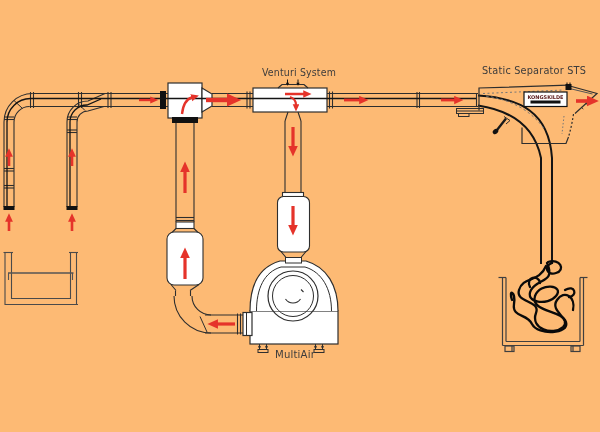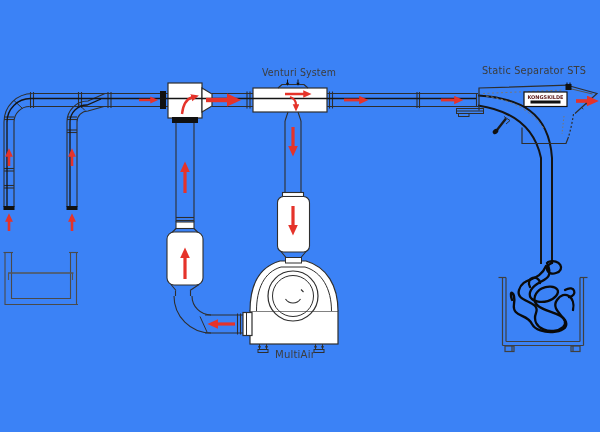--- a/index.html
+++ b/index.html
@@ -1,16 +1,16 @@
 <!DOCTYPE html>
 <html><head>
 <meta charset="utf-8">
 <style>
   html,body{margin:0;padding:0;background:#fff;}
-  .canvas{width:600px;height:432px;background:#3b82f6;position:relative;overflow:hidden;
+  .canvas{width:600px;height:432px;background:#fdba74;position:relative;overflow:hidden;
           font-family:"DejaVu Sans", sans-serif;}
   svg text{font-family:"DejaVu Sans", sans-serif;}
   .lbl{fill:#3c3c3c;font-size:11px;letter-spacing:.2px;}
 </style>
 </head>
 <body>
 
 <div class="canvas">
 <svg width="600" height="432" viewBox="0 0 600 432">
   <defs>

